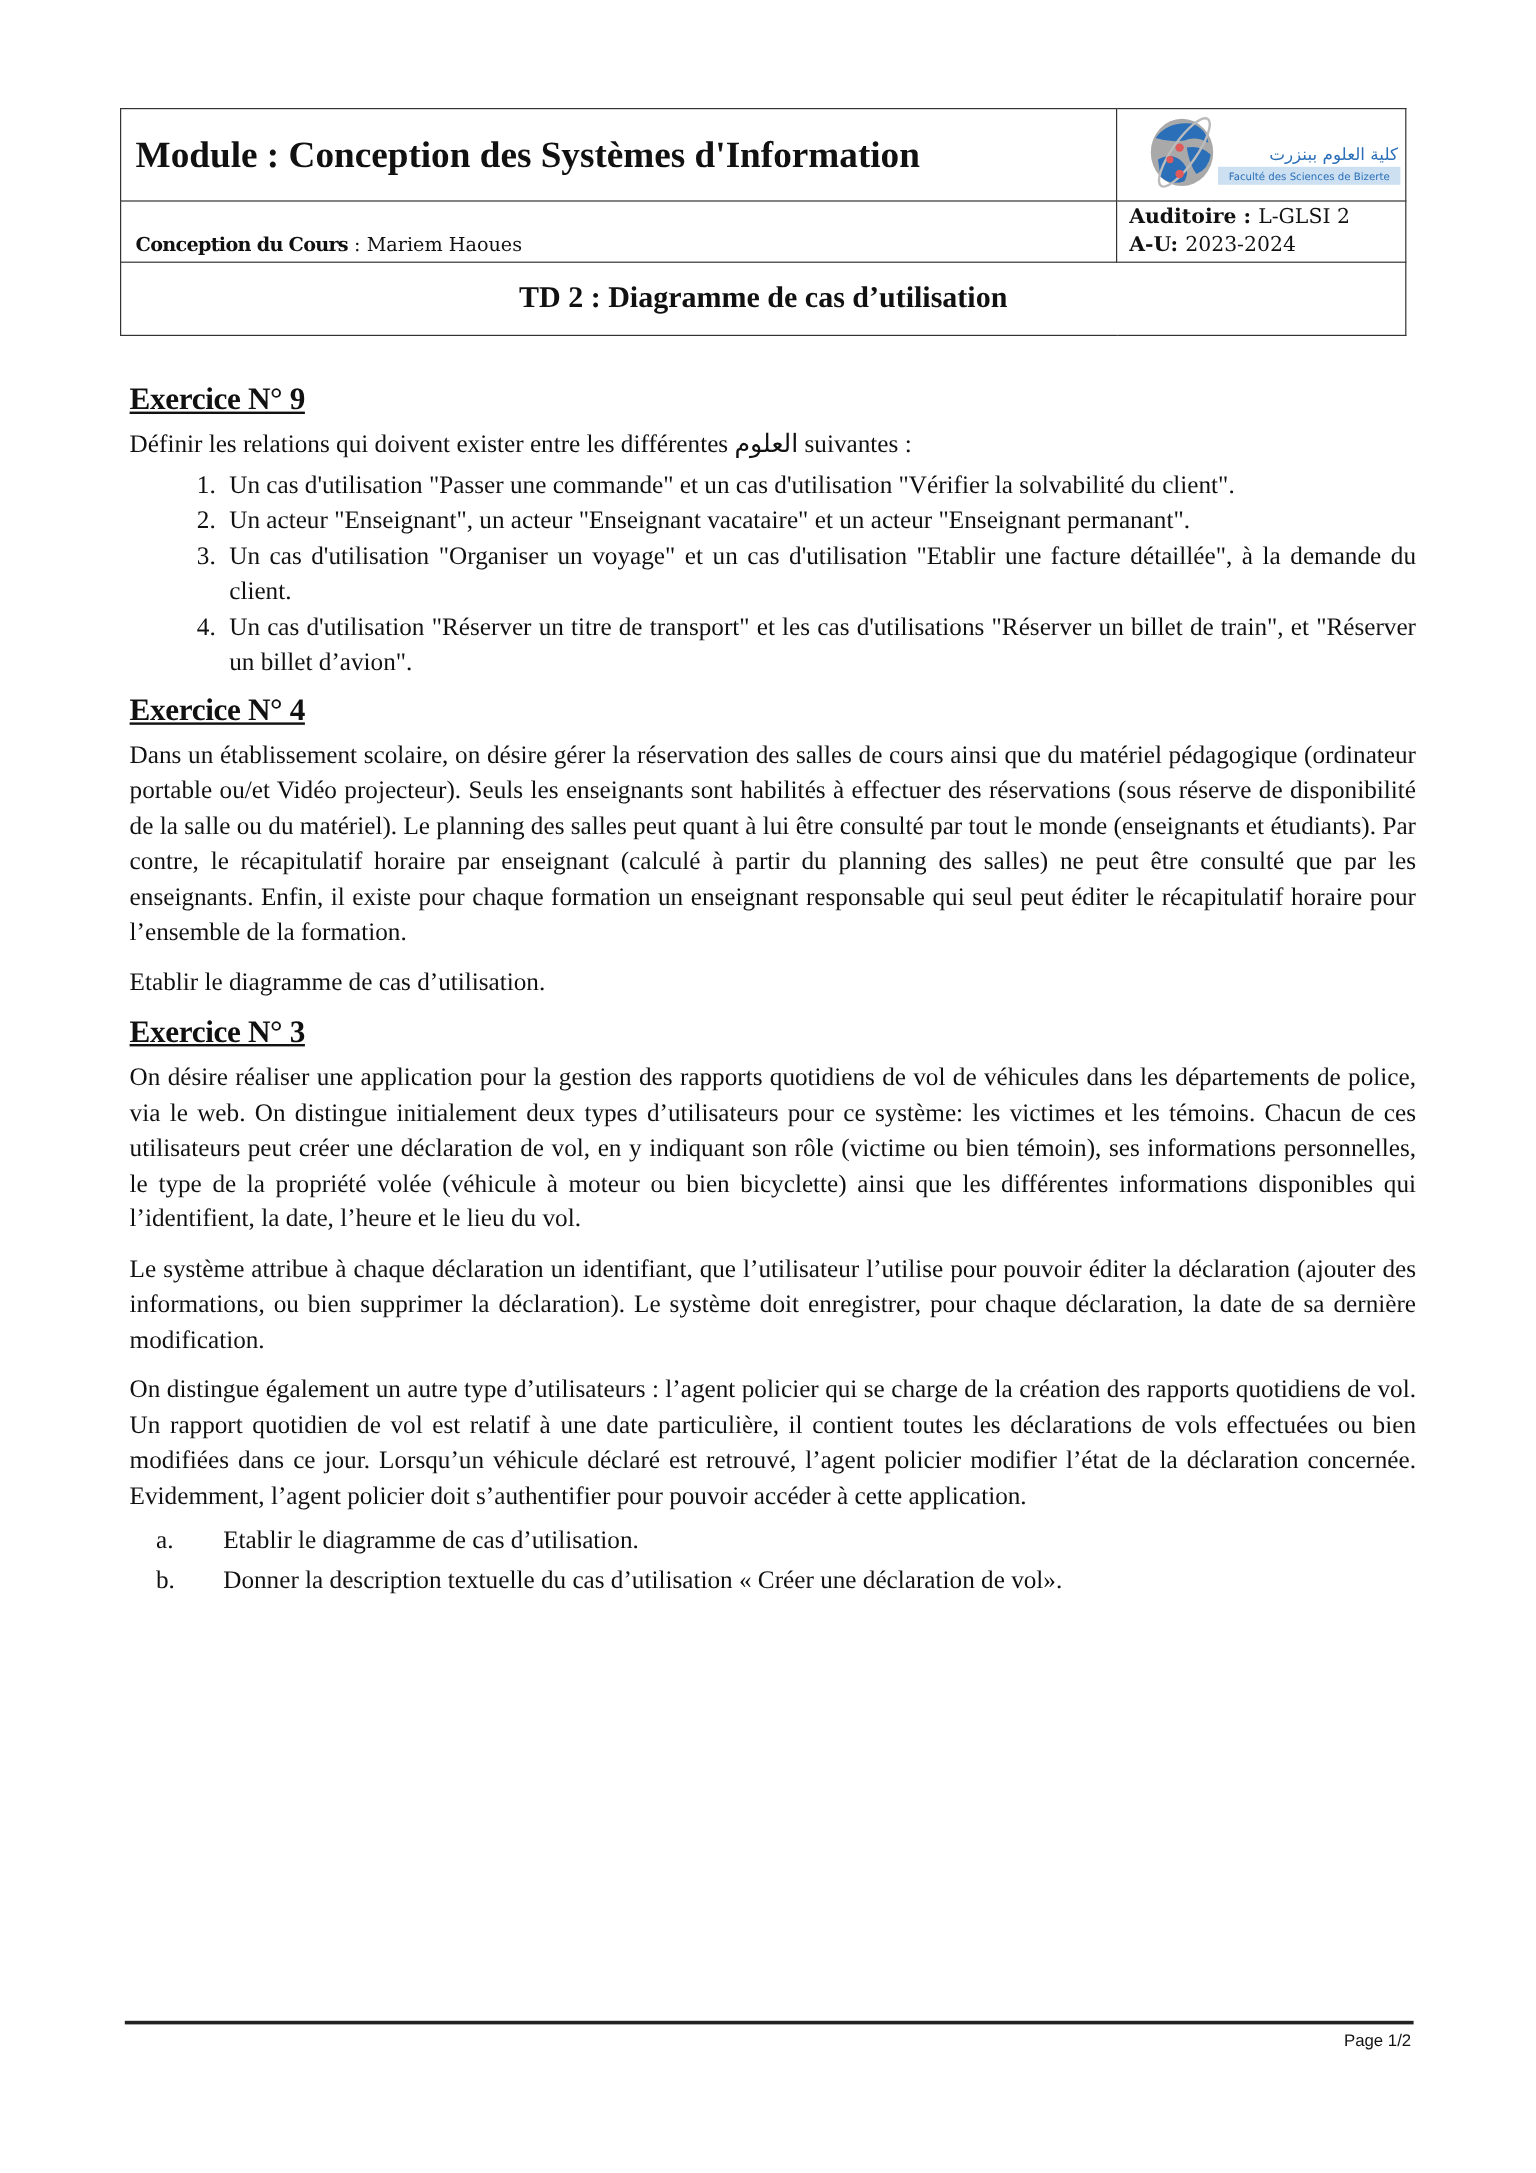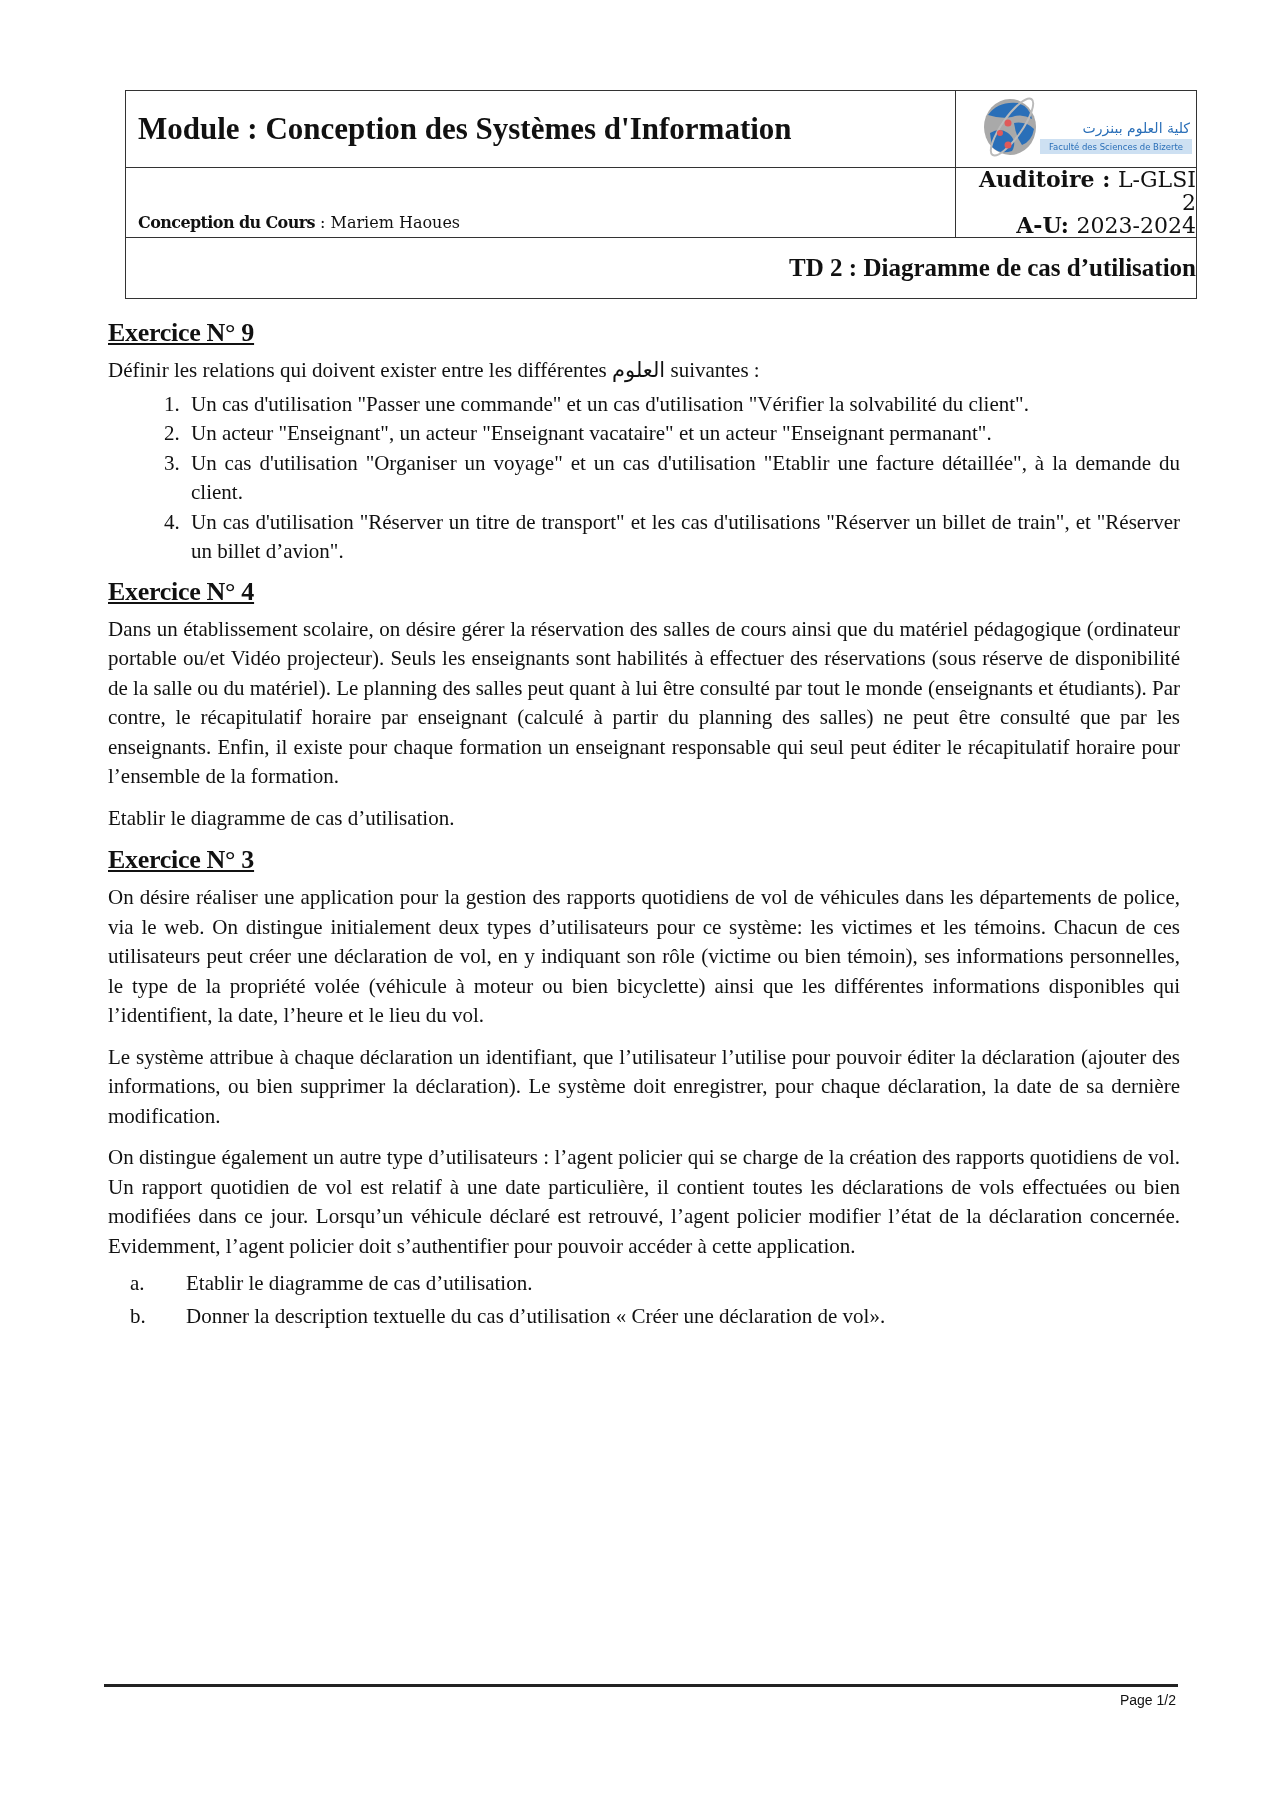--- a/index.html
+++ b/index.html
@@ -1,33 +1,33 @@
 <!DOCTYPE html>
 <html><head>
 <meta charset="utf-8">
 <style>
   html, body { margin: 0; padding: 0; background: #ffffff; }
   body {
     width: 1280px; height: 1811px; position: relative; overflow: hidden;
     font-family: "Liberation Serif", "DejaVu Serif", serif; color: #111;
   }
   .header-table {
-    position: absolute; left: 125px; top: 90px; width: 1072px;
+    position: absolute; left: 100px; top: 90px; width: 1072px;
     border-collapse: collapse;
   }
   .header-table td { border: 1.5px solid #333; padding: 0; vertical-align: middle; }
   .module-cell { height: 76px; padding-left: 12px !important; }
   .module-title { font-weight: bold; font-size: 31px; font-family: "Liberation Serif", serif; }
   .logo-cell { width: 240px; text-align: right; }
   .resp-cell { height: 46px; padding-left: 12px !important; font-size: 18px; vertical-align: bottom !important; padding-bottom: 4px !important; }
   .resp-label { font-weight: bold; font-family: "DejaVu Serif", serif; font-size: 16px; letter-spacing: -0.6px; }
   .resp-value { font-family: "DejaVu Serif", serif; font-size: 16px; }
-  .aud-cell { padding-left: 10px !important; font-family: "DejaVu Serif", serif; font-size: 22px; line-height: 23px; text-align: right; }
+  .aud-cell { padding-left: 10px !important; font-family: "DejaVu Serif", serif; font-size: 17px; line-height: 23px; }
   .aud-cell b { font-weight: bold; }
-  .td-cell { height: 60px; text-align: right; }
+  .td-cell { height: 60px; text-align: center; }
   .td-title { font-weight: bold; font-size: 25px; font-family: "Liberation Serif", serif; }
 
   .content { position: absolute; left: 108px; top: 318px; width: 1072px; }
   .ex-heading {
     font-weight: bold; font-size: 26px; text-decoration: underline;
     font-family: "Liberation Serif", serif; margin: 0 0 8px 0; letter-spacing: -0.3px;
   }
   p, li { font-size: 21px; line-height: 29.5px; margin: 0; text-align: justify; font-family: "Liberation Serif", serif; }
   .p-gap { margin-bottom: 12px; }
   ol.num { margin: 4px 0 10px 0; padding-left: 77px; }

